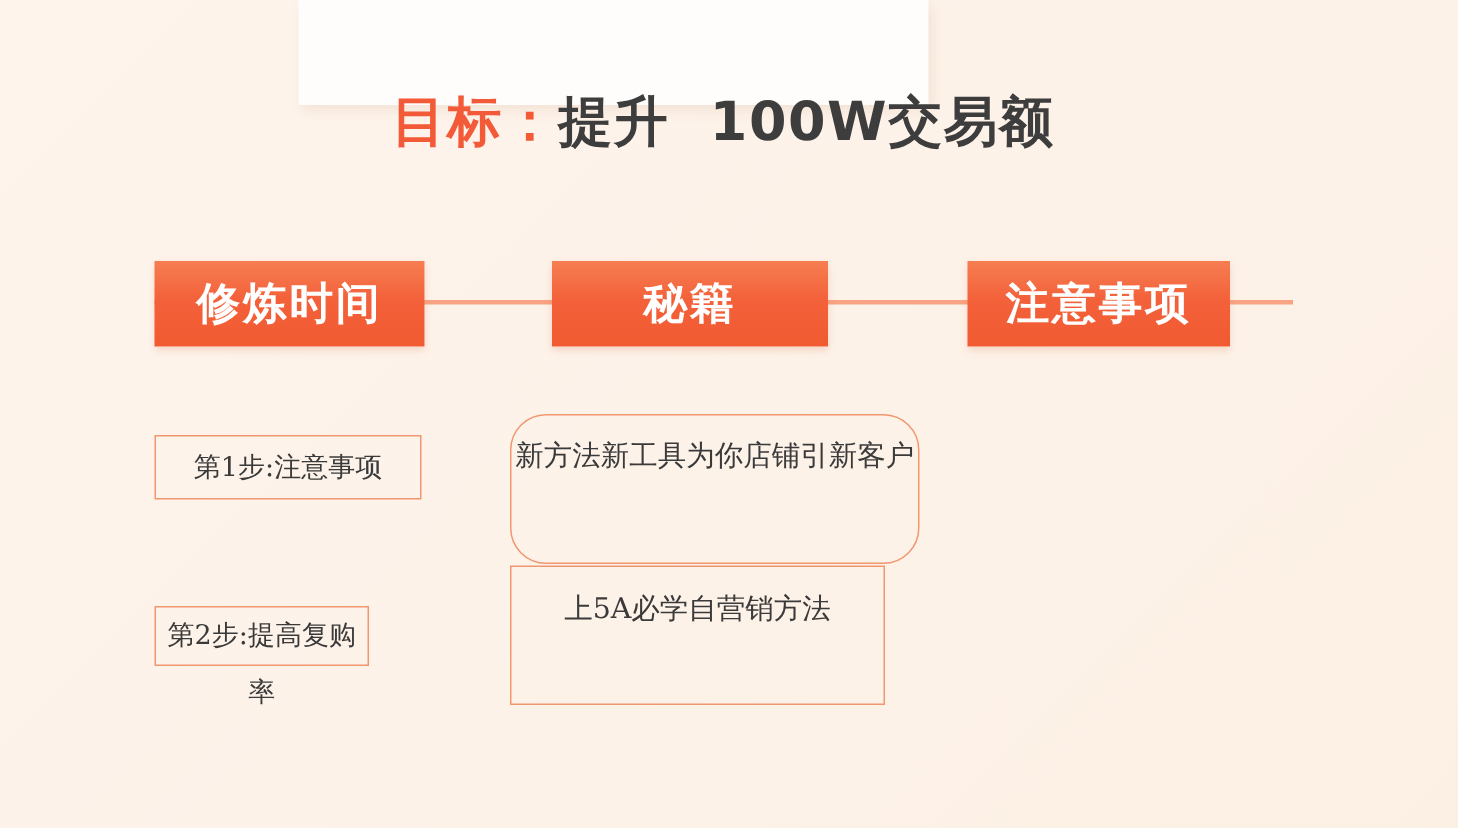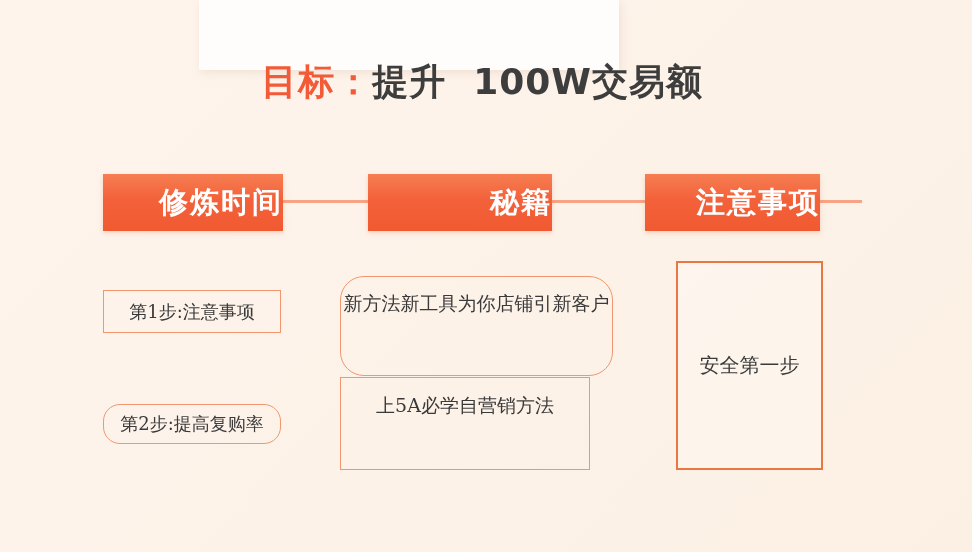--- a/index.html
+++ b/index.html
@@ -51,39 +51,39 @@
   }
   .header-box {
     position: absolute;
     top: 174px;
     height: 57px;
     background: linear-gradient(180deg, #f6ункт 0%, #f25f35 100%);
     background: linear-gradient(180deg, #f67e52 0%, #f3613a 45%, #f15a31 100%);
     color: #ffffff;
     font-size: 29px;
     font-weight: bold;
-    text-align: right;
+    text-align: center;
     line-height: 57px;
     letter-spacing: 2px;
     box-shadow: 0 2px 5px rgba(220, 120, 80, 0.25);
   }
   .hb-1 { left: 103px; width: 180px; }
   .hb-2 { left: 368px; width: 184px; }
   .hb-3 { left: 645px; width: 175px; }
 
   .item-box {
     position: absolute;
     border: 1px solid #f0976f;
     color: #3a3a3a;
     text-align: center;
     font-family: "DejaVu Serif", "Liberation Serif", serif;
     box-sizing: border-box;
   }
   .lb-1 { left: 103px; top: 290px; width: 178px; height: 43px; font-size: 18px; line-height: 41px; }
-  .lb-2 { left: 103px; top: 404px; width: 178px; height: 40px; font-size: 18px; line-height: 38px; border-radius: 17px; }
+  .lb-2 { left: 103px; top: 404px; width: 143px; height: 40px; font-size: 18px; line-height: 38px; }
   .mb-1 { left: 340px; top: 276px; width: 273px; height: 100px; font-size: 19px; padding-top: 14px; border-radius: 24px; }
   .mb-2 { left: 340px; top: 377px; width: 250px; height: 93px; font-size: 19px; padding-top: 15px; }
   .rb-1 {
     left: 676px; top: 261px; width: 147px; height: 209px;
     border: 2px solid #e97742;
     font-size: 20px;
     display: flex;
     align-items: center;
     justify-content: center;
     background: rgba(255, 255, 255, 0.25);
@@ -105,17 +105,14 @@
   <div class="header-box hb-1">修炼时间</div>
   <div class="header-box hb-2">秘籍</div>
   <div class="header-box hb-3">注意事项</div>
 
   <div class="item-box lb-1">第1步:注意事项</div>
   <div class="item-box lb-2">第2步:提高复购率</div>
 
   <div class="item-box mb-1">新方法新工具为你店铺引新客户</div>
   <div class="item-box mb-2">上5A必学自营销方法</div>
 
-  <div class="item-box rb-1">
-    <span>安全第一步</span>
-  </div>
 
 </div>
 
 </body></html>

